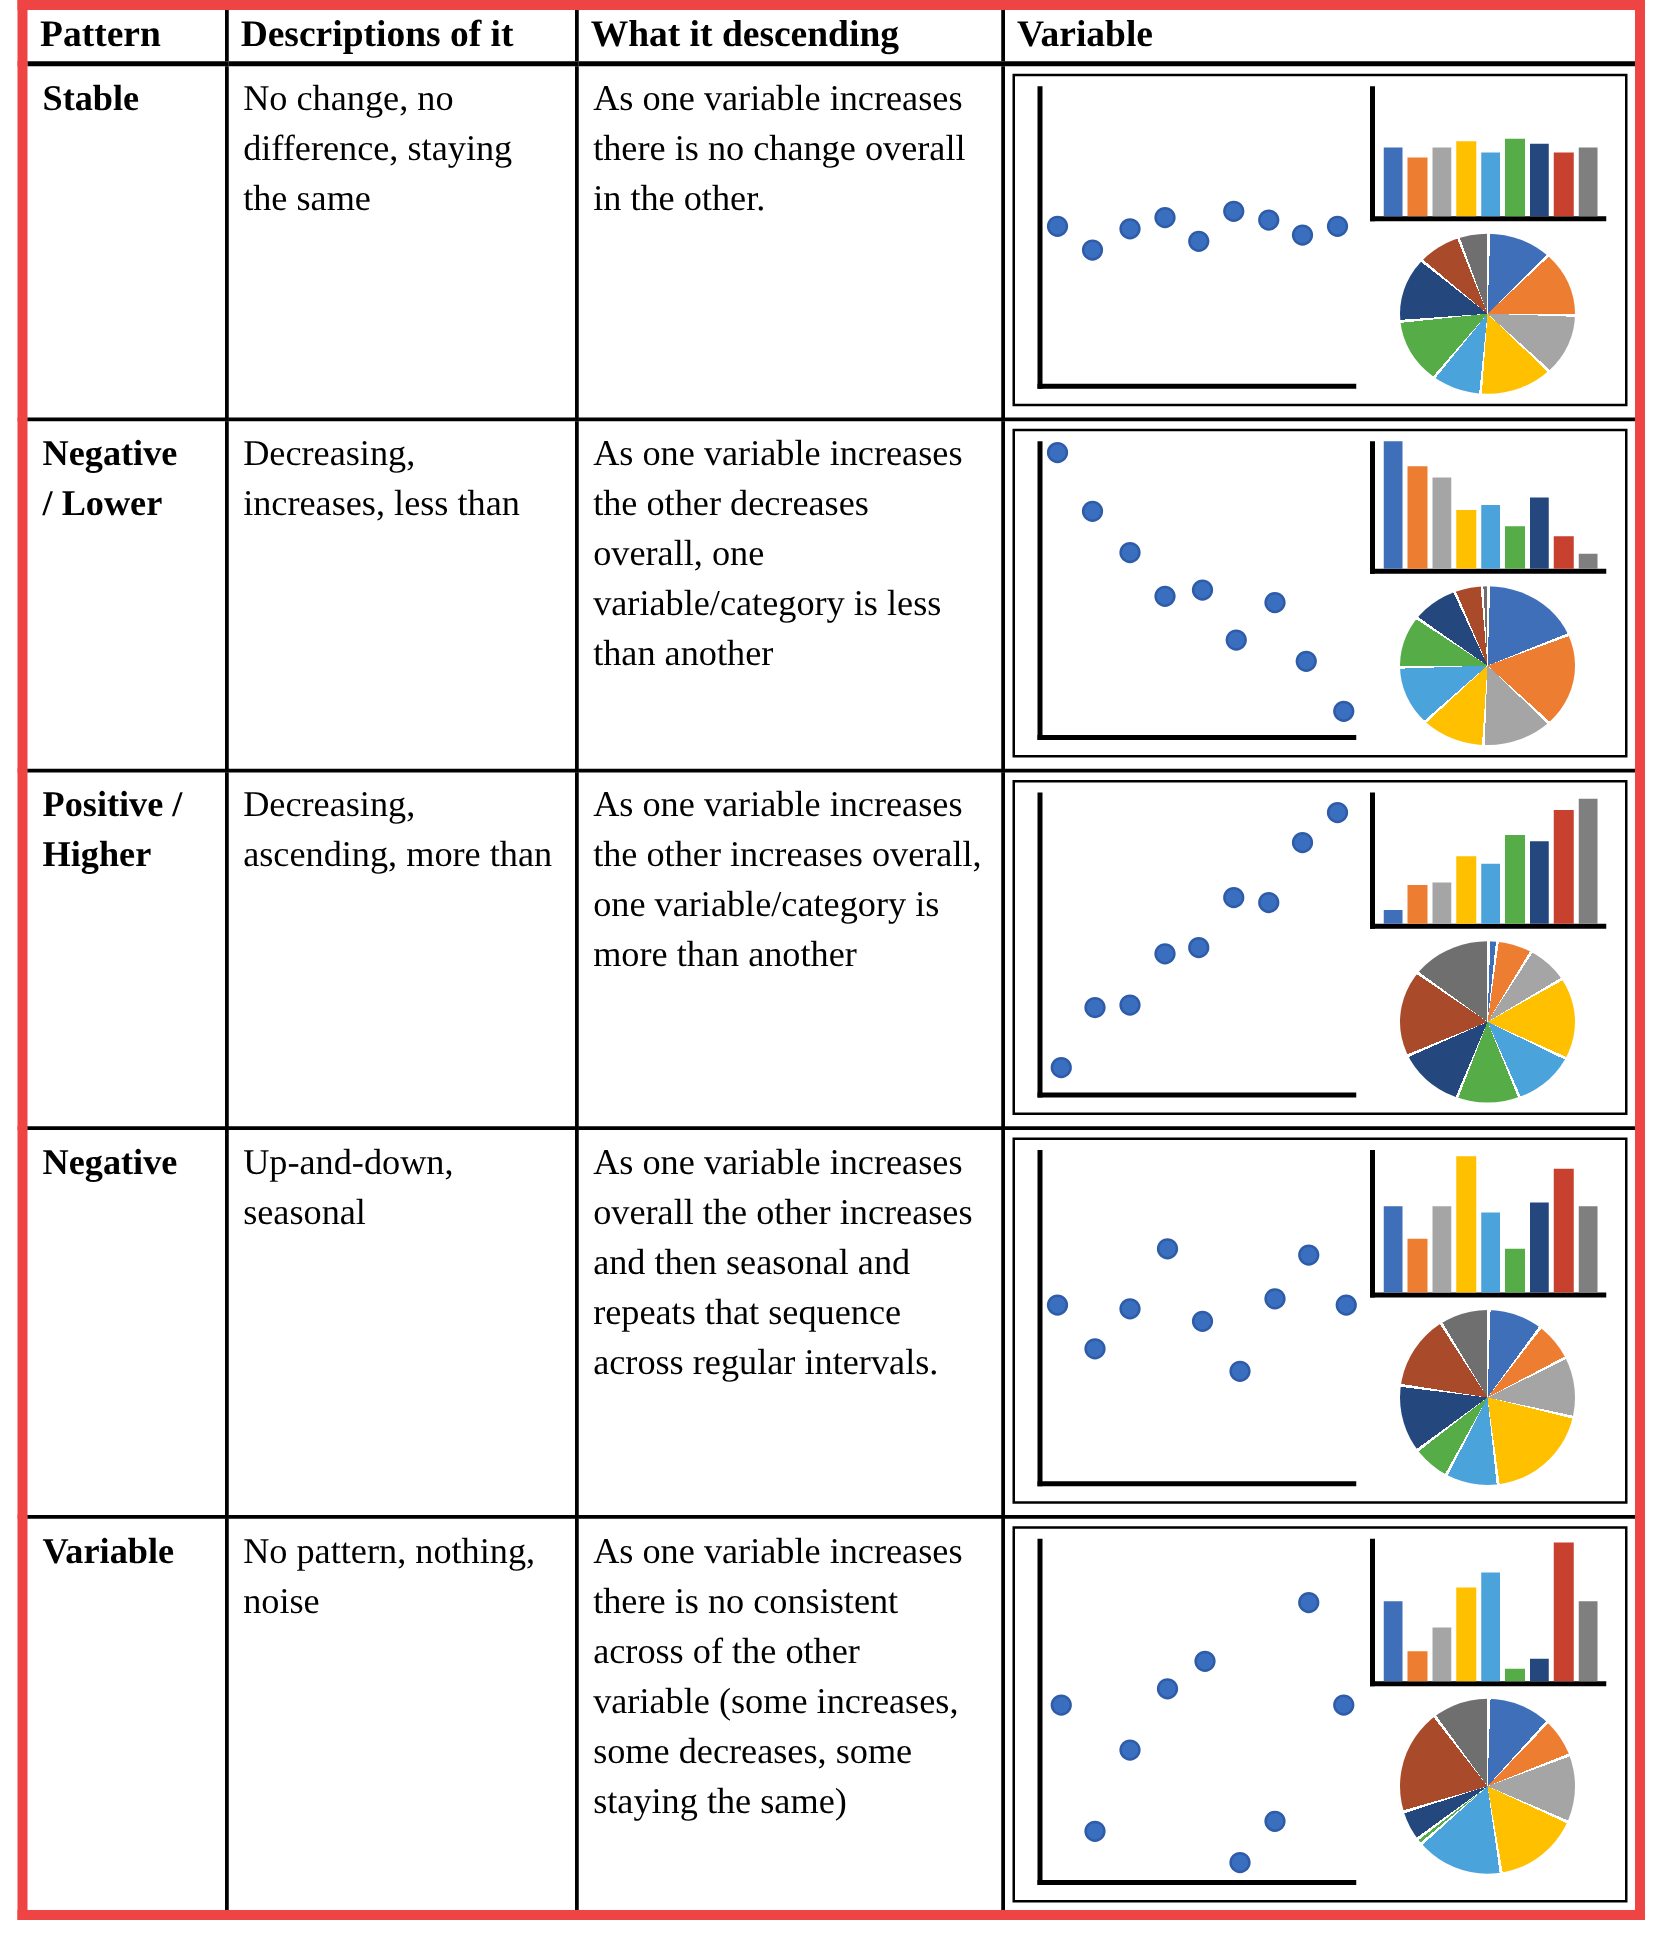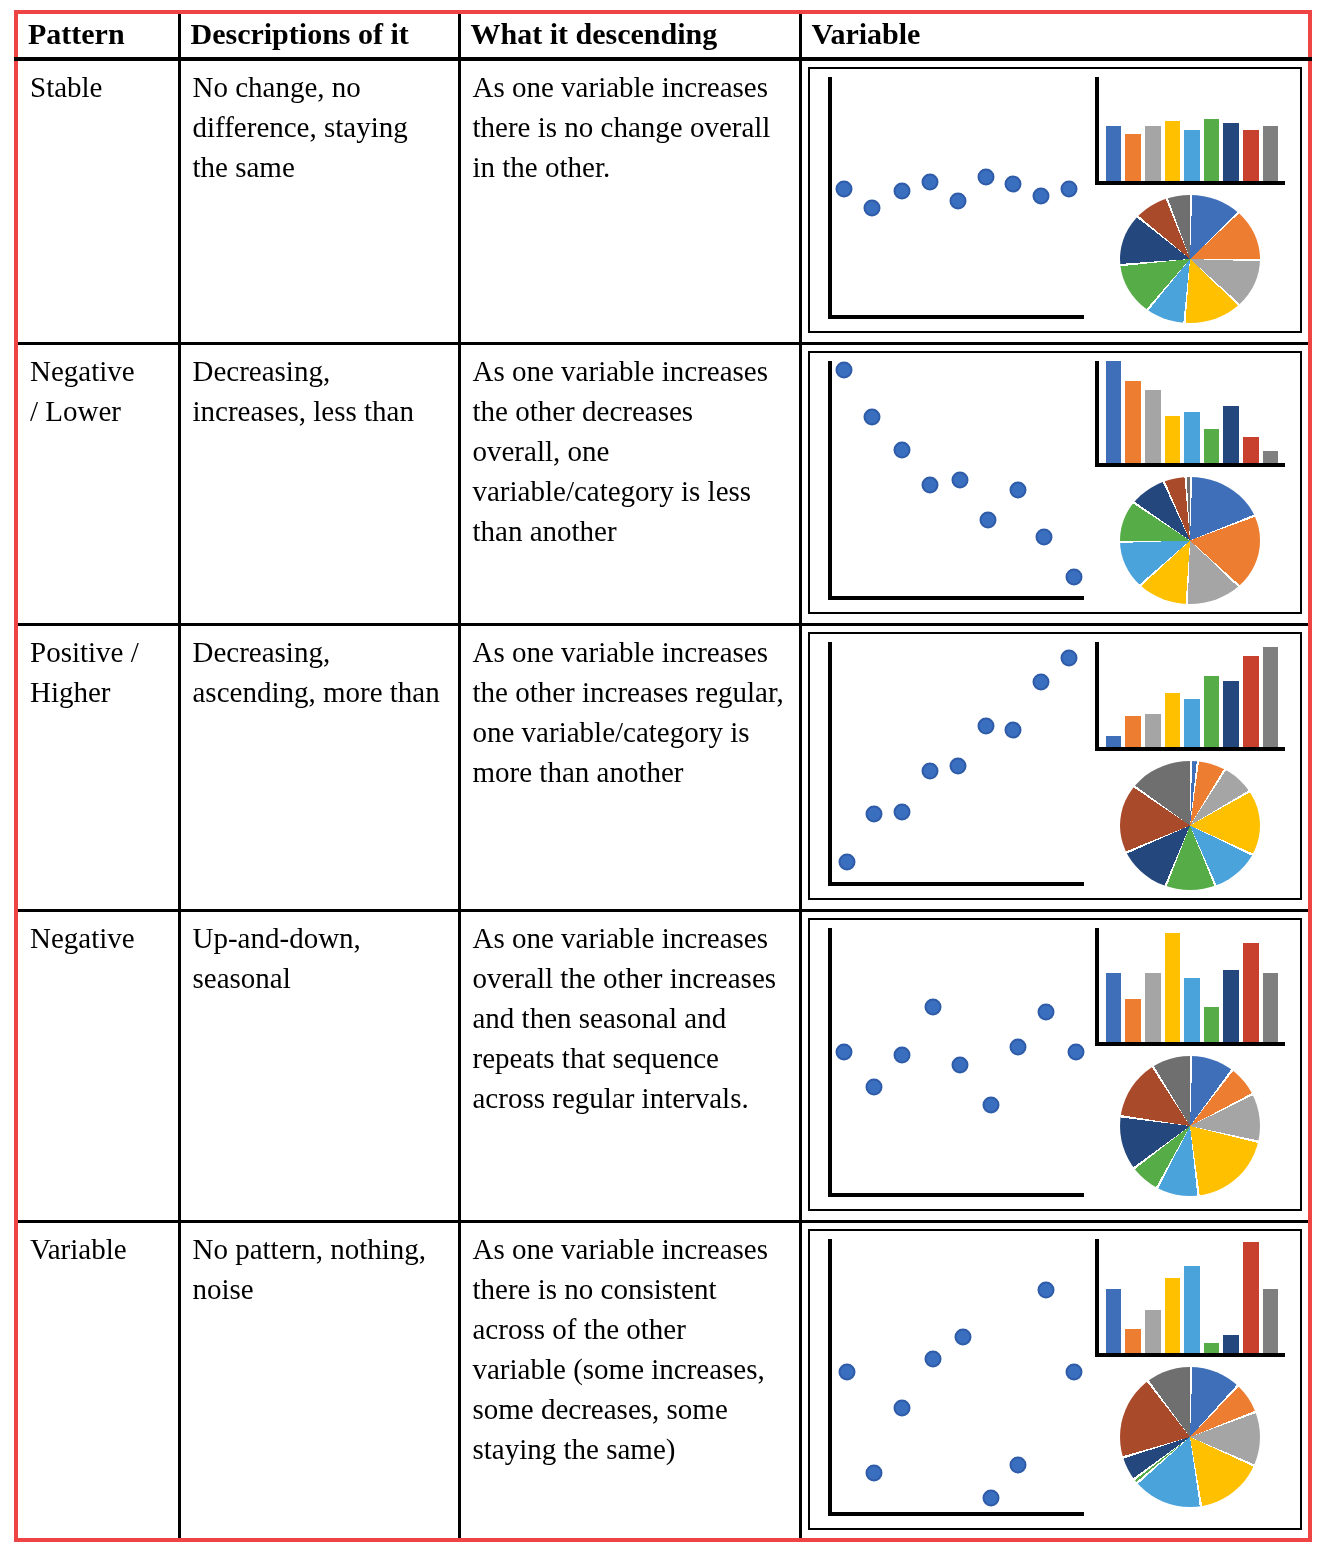--- a/index.html
+++ b/index.html
@@ -1,24 +1,24 @@
 <!DOCTYPE html>
 <html><head>
 <meta charset="utf-8">
 <style>
   html,body{margin:0;padding:0;background:#ffffff;}
   body{width:1322px;height:1547px;font-family:"Liberation Serif","DejaVu Serif",serif;color:#000;}
-  table{border-collapse:collapse;table-layout:fixed;margin:10px 0 0 14px;width:1294px;
-        border:4px solid #ef4444;}
+  table{border-collapse:collapse;table-layout:fixed;margin:0 0 0 14px;width:1294px;
+        border:8px solid #ef4444;}
   col.c1{width:163px}col.c2{width:280px}col.c3{width:341px}col.c4{width:510px}
   th,td{border:3px solid #000;vertical-align:top;box-sizing:border-box;}
   th{font-size:30px;font-weight:bold;text-align:left;padding:3px 10px;height:47px;border-bottom:4px solid #000;}
   td{font-size:29px;line-height:1.38;padding:6px 12px;}
   td.c-ex{padding:6px 6px;}
-  .pattern-label{font-weight:normal;white-space:pre-line;}
+  .pattern-label{font-weight:bold;white-space:pre-line;}
   tr.hr0{height:284px} tr.hr1{height:281px} tr.hr2{height:286px} tr.hr3{height:311px} tr.hr4{height:319px}
   .hr0 .figure{height:266px}.hr1 .figure{height:263px}.hr2 .figure{height:268px}
   .hr3 .figure{height:293px}.hr4 .figure{height:301px}
   .figure{border:2px solid #000;box-sizing:border-box;display:flex;padding:6px 4px 8px 10px;}
   .scatter{position:relative;width:53%;border-left:4px solid #000;border-bottom:4px solid #000;margin:2px 0 4px 8px;}
   .dot{position:absolute;width:17px;height:17px;border-radius:50%;box-sizing:border-box;
        transform:translate(-50%,50%);}
   .rightcol{flex:1;display:flex;flex-direction:column;align-items:center;gap:10px;padding-top:2px;}
   .bars{width:90%;height:118px;border-left:4px solid #000;border-bottom:4px solid #000;
         display:flex;align-items:flex-end;gap:4px;padding:0 7px;box-sizing:border-box;}
@@ -127,21 +127,21 @@
   </tr>
       <tr class="hr2">
     <td>
       <span class="pattern-label">Positive /
 Higher</span>
     </td>
     <td>
       <span>Decreasing, ascending, more than</span>
     </td>
     <td>
-      <span>As one variable increases the other increases regular, one variable/category is more than another</span>
+      <span>As one variable increases the other increases overall, one variable/category is more than another</span>
     </td>
     <td class="c-ex">
       <div class="figure">
         <div class="scatter">
               <div class="dot" style="left: 6%; bottom: 8%; background: rgb(58, 111, 192); border: 2px solid rgb(47, 92, 168);"></div>
               <div class="dot" style="left: 17%; bottom: 28%; background: rgb(58, 111, 192); border: 2px solid rgb(47, 92, 168);"></div>
               <div class="dot" style="left: 28%; bottom: 29%; background: rgb(58, 111, 192); border: 2px solid rgb(47, 92, 168);"></div>
               <div class="dot" style="left: 39%; bottom: 46%; background: rgb(58, 111, 192); border: 2px solid rgb(47, 92, 168);"></div>
               <div class="dot" style="left: 50%; bottom: 48%; background: rgb(58, 111, 192); border: 2px solid rgb(47, 92, 168);"></div>
               <div class="dot" style="left: 61%; bottom: 65%; background: rgb(58, 111, 192); border: 2px solid rgb(47, 92, 168);"></div>

